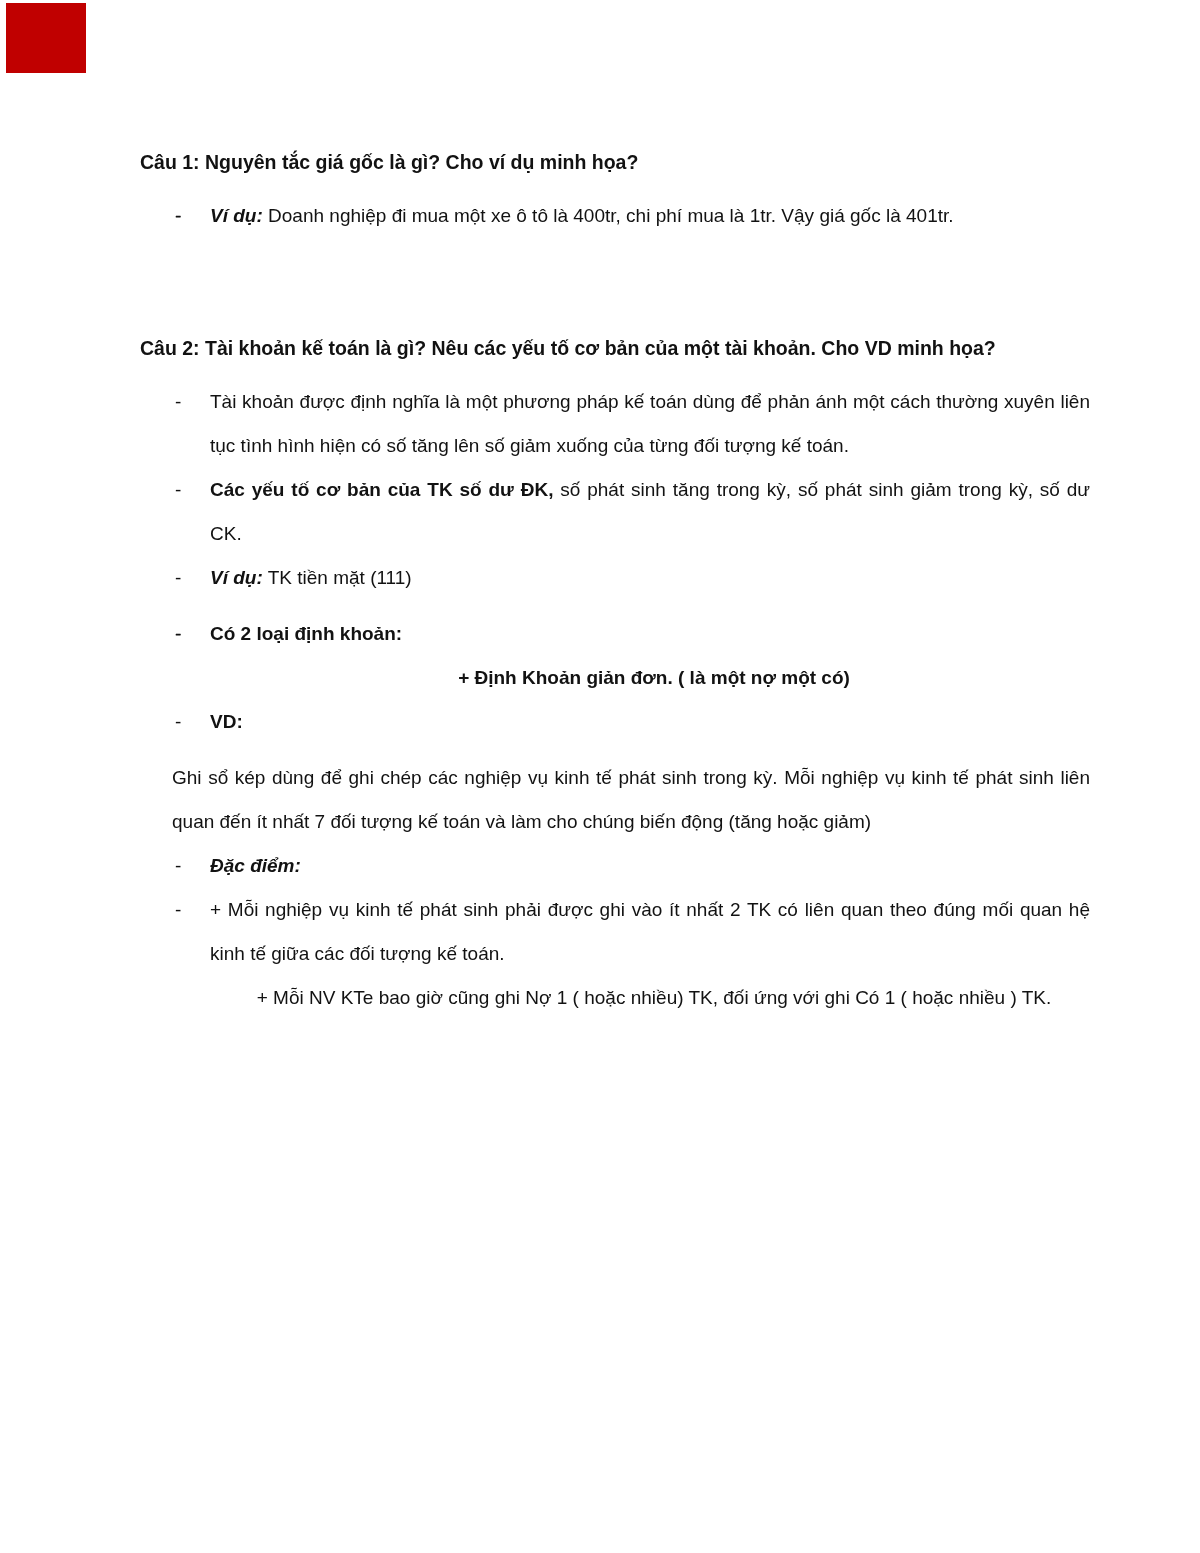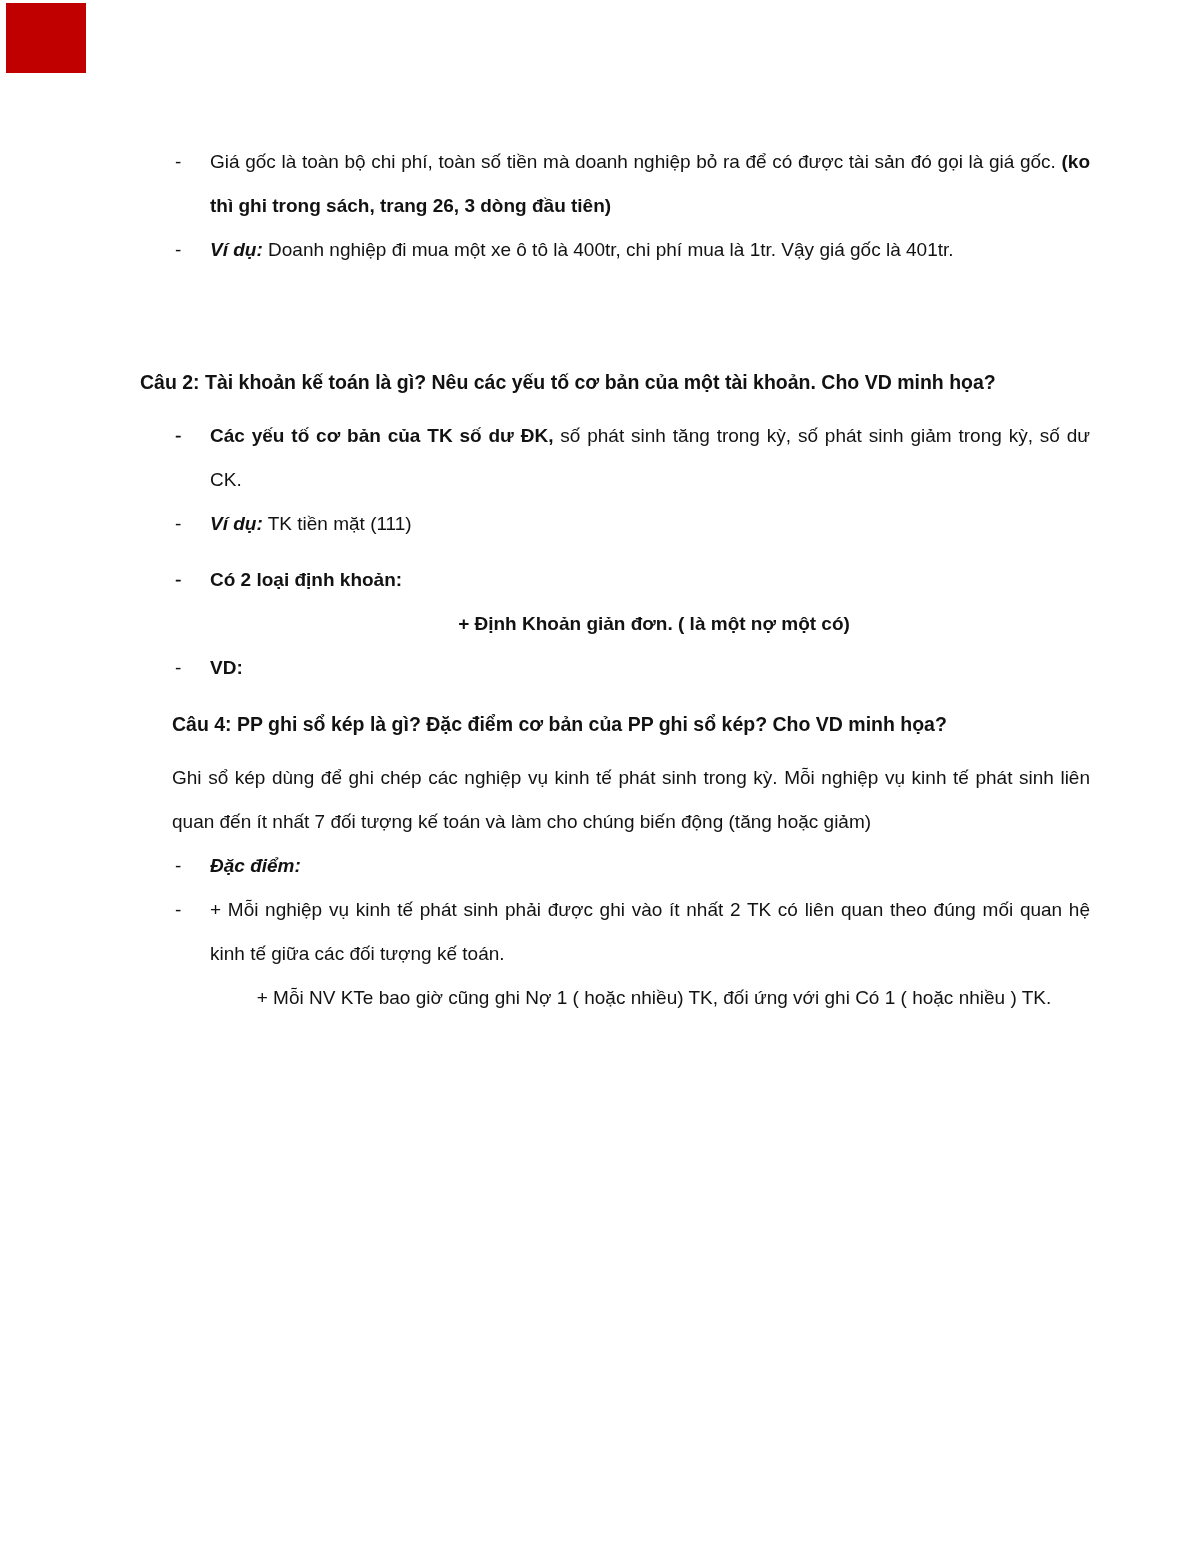--- a/index.html
+++ b/index.html
@@ -66,46 +66,46 @@
 </style>
 </head>
 <body>
 
 <div class="page">
   <div class="corner-marker" style="background: rgb(192, 0, 0);"></div>
 
   <div class="content">
 
     <section class="doc-section">
+      <h2 class="heading">Câu 1: Nguyên tắc giá gốc là gì? Cho ví dụ minh họa?</h2>
       <div class="blocks">
-          <div class="block block-dash"><span class="dash-marker">-</span><span class="runs"><span class="run run-n">Giá gốc là toàn bộ chi phí, toàn số tiền mà doanh nghiệp bỏ ra để có được tài sản đó gọi là giá gốc. </span><span class="run run-b">(ko thì ghi trong sách, trang 26, 3 dòng đầu tiên)</span></span></div>
+          <div class="block block-dash"><span class="dash-marker">-</span></div>
           <div class="block block-dash"><span class="dash-marker">-</span><span class="runs"><span class="run run-bi">Ví dụ:</span><span class="run run-n"> Doanh nghiệp đi mua một xe ô tô là 400tr, chi phí mua là 1tr. Vậy giá gốc là 401tr.</span></span></div>
         </div>
     </section>
 
     <section class="doc-section gap-xl">
       <h2 class="heading">Câu 2: Tài khoản kế toán là gì? Nêu các yếu tố cơ bản của một tài khoản. Cho VD minh họa?</h2>
       <div class="blocks">
-          <div class="block block-dash"><span class="dash-marker">-</span></div>
+          <div class="block block-dash"><span class="dash-marker">-</span><span class="runs"><span class="run run-n">Tài khoản được định nghĩa là một phương pháp kế toán dùng để phản ánh một cách thường xuyên liên tục tình hình hiện có số tăng lên số giảm xuống của từng đối tượng kế toán.</span></span></div>
           <div class="block block-dash"><span class="dash-marker">-</span><span class="runs"><span class="run run-b">Các yếu tố cơ bản của TK số dư ĐK, </span><span class="run run-n">số phát sinh tăng trong kỳ, số phát sinh giảm trong kỳ, số dư CK.</span></span></div>
           <div class="block block-dash"><span class="dash-marker">-</span><span class="runs"><span class="run run-bi">Ví dụ:</span><span class="run run-n"> TK tiền mặt (111)</span></span></div>
         </div>
     </section>
 
     <section class="doc-section">
       <div class="blocks">
           <div class="block block-dash"><span class="dash-marker">-</span></div>
           <div class="block block-dash"><span class="dash-marker">-</span><span class="runs"><span class="run run-b">Có 2 loại định khoản:</span></span></div>
           <div class="block block-plus"><span class="runs"><span class="run run-b">+ Định Khoản giản đơn. ( là một nợ một có)</span></span></div>
           <div class="block block-dash"><span class="dash-marker">-</span><span class="runs"><span class="run run-b">VD:</span></span></div>
         </div>
     </section>
 
     <section class="doc-section indented">
-      <h2 class="heading">Câu 4: PP ghi sổ kép là gì? Đặc điểm cơ bản của PP ghi sổ kép? Cho VD minh họa?</h2>
       <div class="blocks">
           <div class="block block-para"><span class="runs"><span class="run run-n">Ghi sổ kép dùng để ghi chép các nghiệp vụ kinh tế phát sinh trong kỳ. Mỗi nghiệp vụ kinh tế phát sinh liên quan đến ít nhất 7 đối tượng kế toán và làm cho chúng biến động (tăng hoặc giảm)</span></span></div>
           <div class="block block-dash"><span class="dash-marker">-</span><span class="runs"><span class="run run-bi">Đặc điểm:</span></span></div>
           <div class="block block-dash"><span class="dash-marker">-</span><span class="runs"><span class="run run-n"> + Mỗi nghiệp vụ kinh tế phát sinh phải được ghi vào ít nhất 2 TK có liên quan theo đúng mối quan hệ kinh tế giữa các đối tượng kế toán.</span></span></div>
           <div class="block block-plus"><span class="runs"><span class="run run-n">+ Mỗi NV KTe bao giờ cũng ghi Nợ 1 ( hoặc nhiều) TK, đối ứng với ghi Có 1 ( hoặc nhiều ) TK.</span></span></div>
         </div>
     </section>
 
   </div>
 </div>

